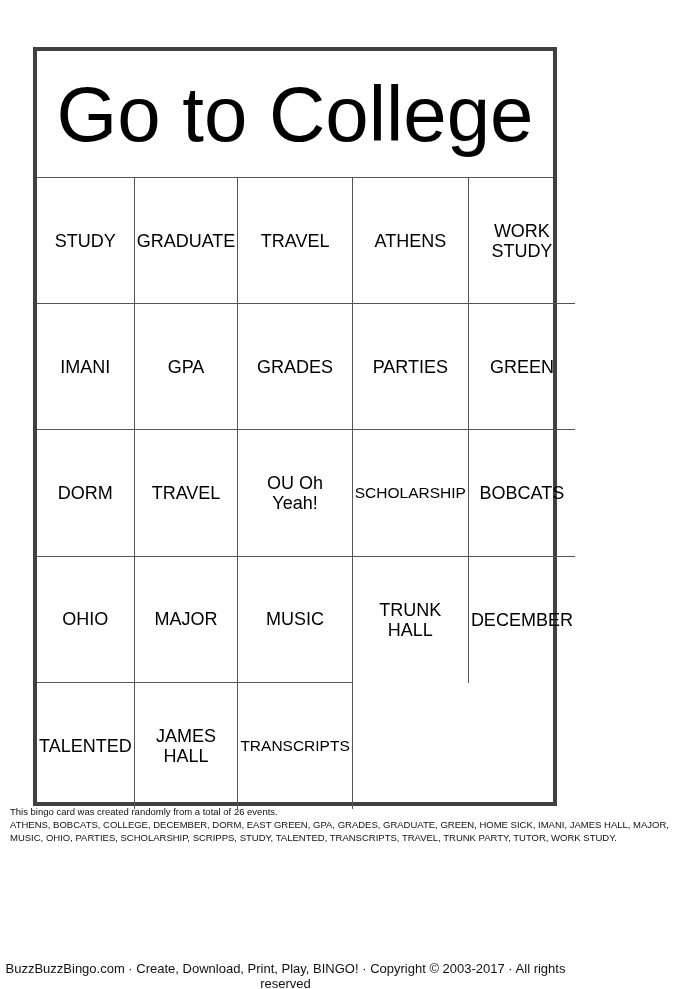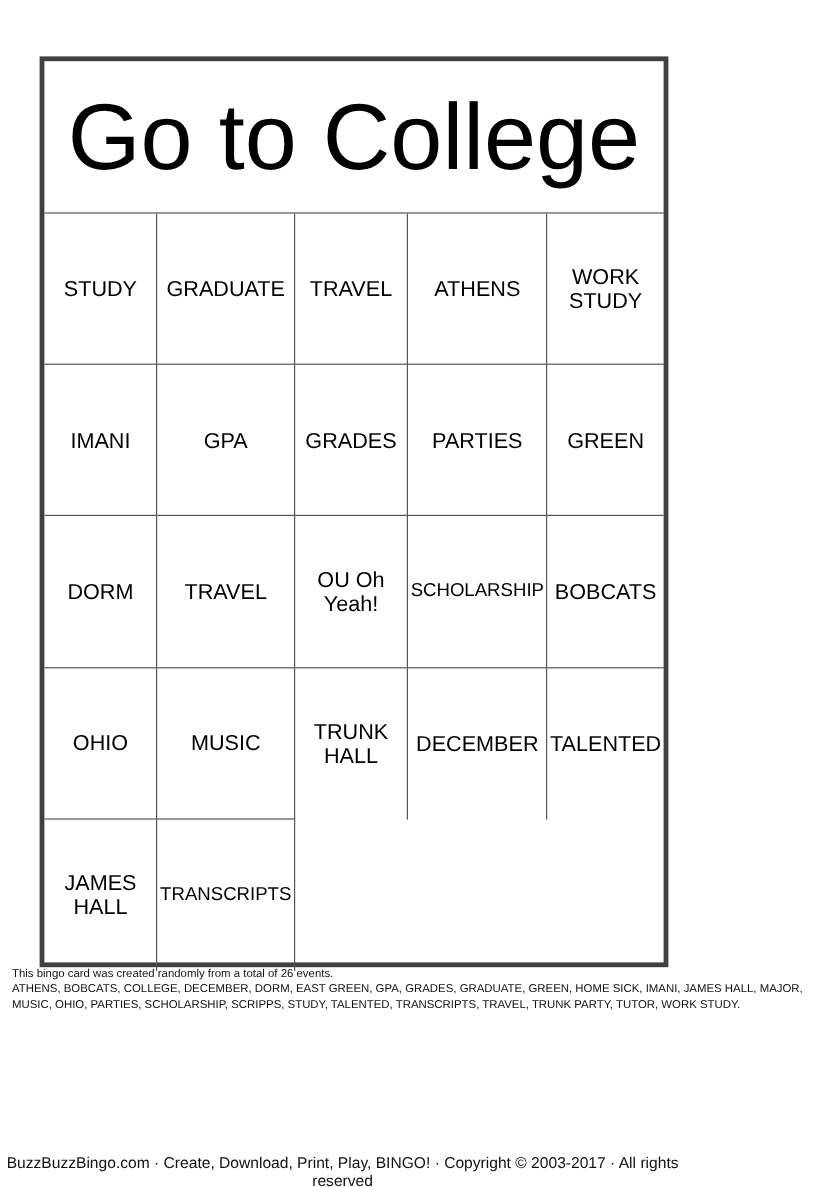--- a/index.html
+++ b/index.html
@@ -92,20 +92,21 @@
     <div class="cell">GRADES</div>
     <div class="cell">PARTIES</div>
     <div class="cell">GREEN</div>
     <div class="cell">DORM</div>
     <div class="cell">TRAVEL</div>
     <div class="cell">OU Oh
 Yeah!</div>
     <div class="cell small">SCHOLARSHIP</div>
     <div class="cell">BOBCATS</div>
     <div class="cell">OHIO</div>
+    <div class="cell">MAJOR</div>
     <div class="cell">MUSIC</div>
     <div class="cell">TRUNK
 HALL</div>
     <div class="cell">DECEMBER</div>
     <div class="cell">TALENTED</div>
     <div class="cell">JAMES
 HALL</div>
     <div class="cell small">TRANSCRIPTS</div>
   </div>
 </div>

